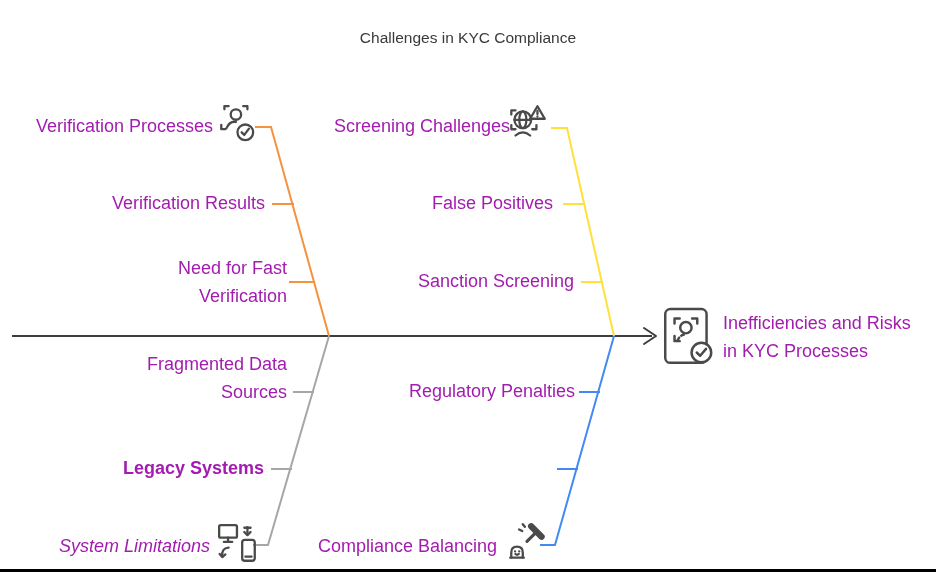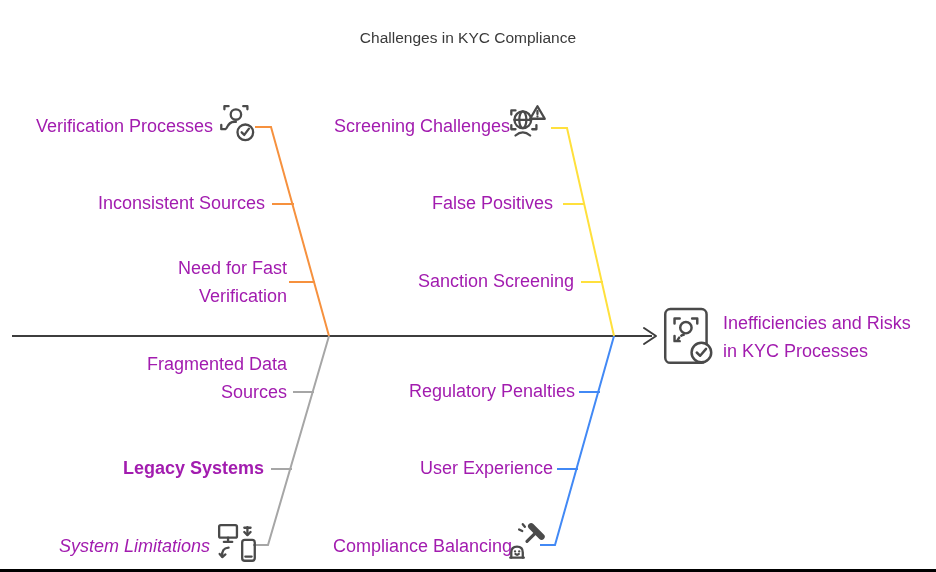--- a/index.html
+++ b/index.html
@@ -70,21 +70,21 @@
     <svg width="44" height="46" viewBox="0 0 42 44" fill="none" stroke="#4A4A4A" stroke-width="2.2" stroke-linecap="round" stroke-linejoin="round">
       <path d="M8,7 V4 H12"></path>
         <path d="M26,4 H30 V7"></path>
         <path d="M5,22 V26 H9"></path>
       <circle cx="19" cy="12" r="5"></circle>
       <path d="M10,25 Q13,18 19,19"></path>
       <circle cx="28" cy="29" r="7.5"></circle>
       <path d="M24.5,29 L27,31.5 L31.5,25.5"></path>
     </svg>
   </span>
-  <div class="lbl ra" style="right:671px;top:204px;">Inconsistent Sources</div>
+  <div class="lbl ra" style="right:671px;top:204px;">Verification Results</div>
   <div class="lbl ra wrap" style="right:649px;top:283px;width:122px;text-align:right;">Need for Fast Verification</div>
 
   <div class="lbl ra" style="right:426px;top:127px;">Screening Challenges</div>
   <span class="icon" style="left:505px;top:101px;">
     <svg width="44" height="46" viewBox="0 0 42 44" fill="none" stroke="#4A4A4A" stroke-width="2.2" stroke-linecap="round" stroke-linejoin="round">
       <path d="M6,13 V9 H10"></path>
         <path d="M6,23 V27 H10"></path>
         <path d="M26,27 H30 V23"></path>
       <circle cx="17" cy="18" r="8"></circle>
       <ellipse cx="17" cy="18" rx="3.4" ry="8"></ellipse>
@@ -110,22 +110,21 @@
       <path d="M28,33 H34"></path>
       <path d="M6,33 Q5,25 12,24.5"></path>
       <path d="M3.5,30.5 L6,33.5 L9,31"></path>
       <path d="M30,5 V12"></path>
         <path d="M27,9.5 L30,12.5 L33,9.5"></path>
         <path d="M27,5.5 H33"></path>
     </svg>
   </span>
 
   <div class="lbl ra" style="right:361px;top:392px;">Regulatory Penalties</div>
-  <div class="lbl ra" style="right:383px;top:469px;">User Experience</div>
-  <div class="lbl ra" style="right:424px;top:547px;margin-left:48px;">Compliance Balancing</div>
+  <div class="lbl ra" style="right:439px;top:547px;margin-left:48px;">Compliance Balancing</div>
   <span class="icon" style="left:506px;top:520px;">
     <svg width="44" height="46" viewBox="0 0 42 44" fill="none" stroke="#4A4A4A" stroke-width="2.2" stroke-linecap="round" stroke-linejoin="round">
       <path d="M24,6 L34,16" stroke-width="6"></path>
       <path d="M28.5,12 L20,20.5" stroke-width="3"></path>
       <path d="M16,4 L18,6.5"></path>
         <path d="M12.5,9 L15.5,10.5"></path>
       <path d="M5,36 V31 Q5,25.5 10.5,25.5 Q16,25.5 16,31 V36"></path>
       <path d="M4,36 H17"></path>
       <path d="M8.6,30 V30.1"></path>
         <path d="M12.6,30 V30.1"></path>

